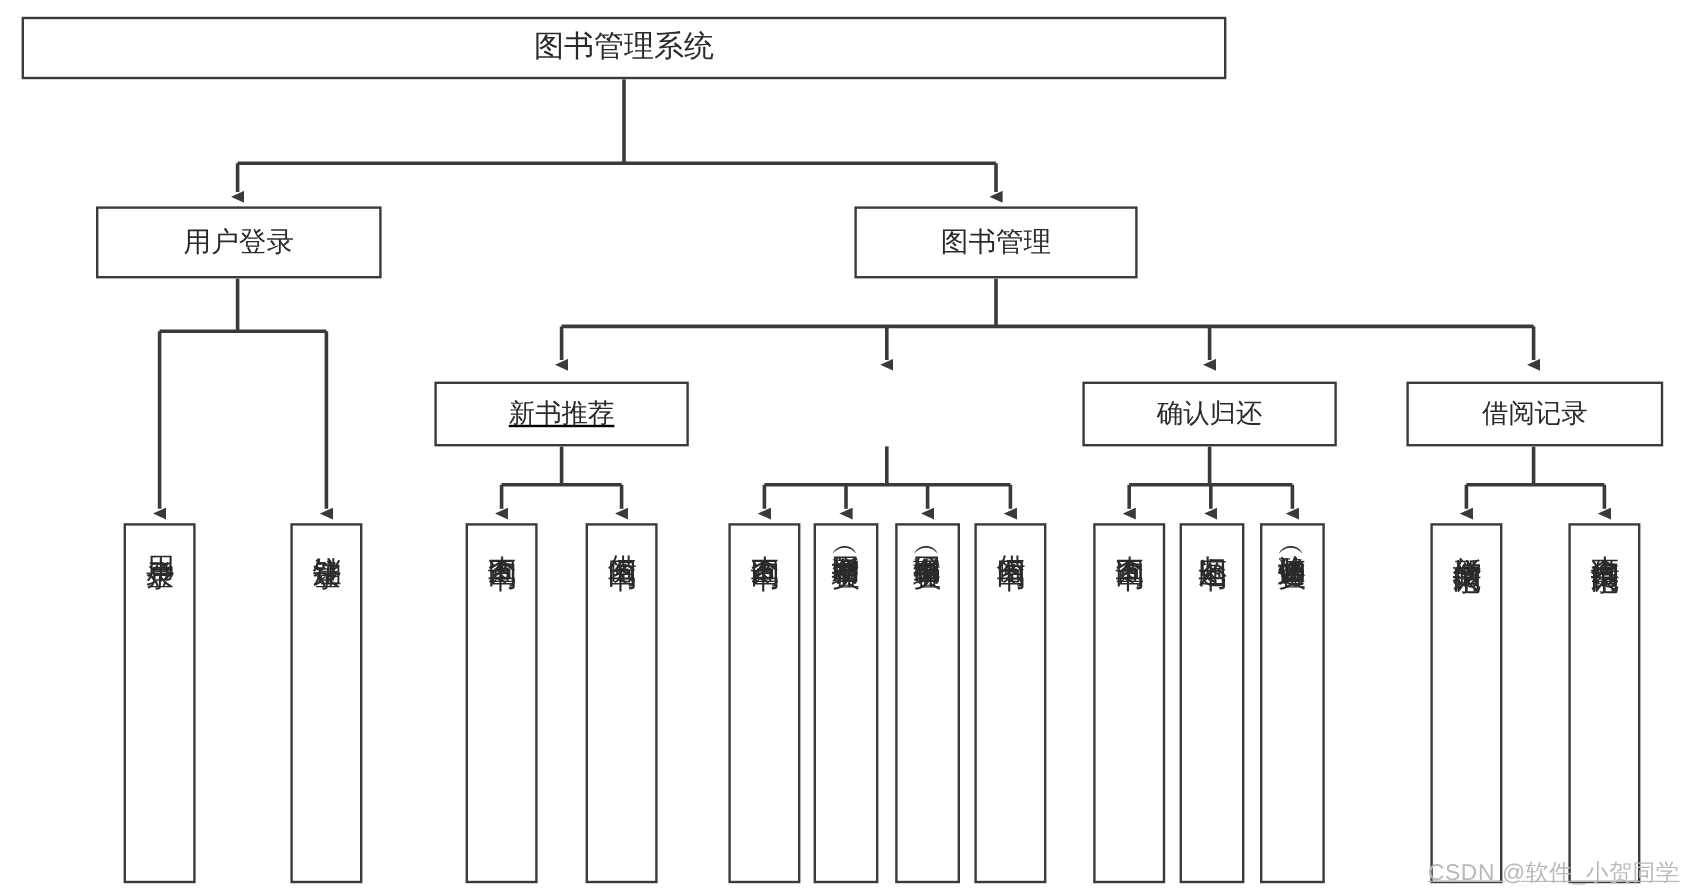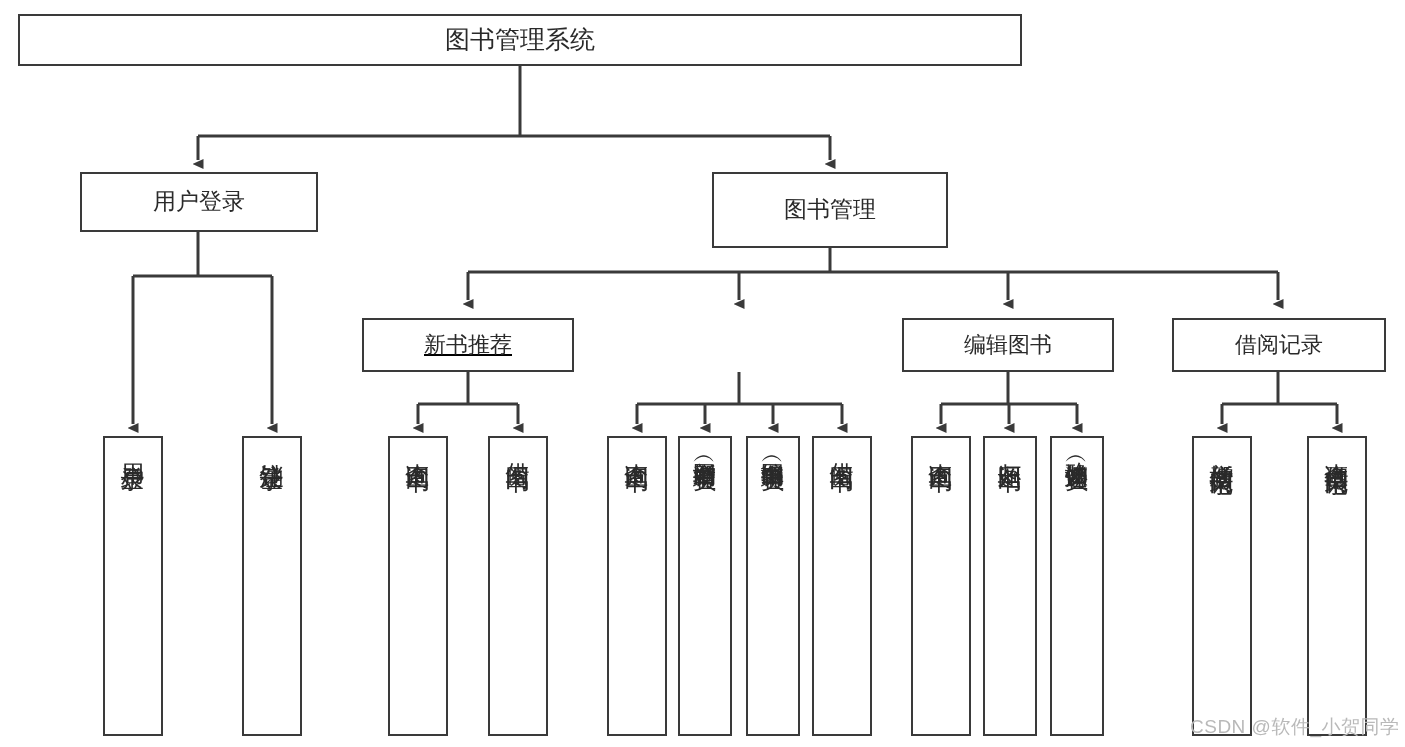--- a/index.html
+++ b/index.html
@@ -70,20 +70,21 @@
   .watermark {
     position: absolute;
     left: 1190px;
     top: 714px;
     font-size: 19px;
     color: #b9b9b9;
     letter-spacing: 0.5px;
     z-index: 6;
     white-space: nowrap;
     font-family: "Liberation Sans", "DejaVu Sans", sans-serif;
+    text-decoration: underline;
   }
 </style>
 </head>
 <body>
 
 <div id="diagram-root">
 
   <svg class="edges" viewBox="0 0 1405 747">
     <defs>
       <marker id="arrowhead" markerWidth="10" markerHeight="11" refX="1" refY="5.5" orient="auto" markerUnits="userSpaceOnUse">
@@ -136,29 +137,29 @@
     </g>
   </svg>
 
   <div class="node node-root" style="left:18px; top:14px; width:1004px; height:52px;">
     <span class="label">图书管理系统</span>
   </div>
 
   <div class="node node-l1" style="left:80px; top:172px; width:238px; height:60px;">
     <span class="label">用户登录</span>
   </div>
-  <div class="node node-l1" style="left:712px; top:172px; width:236px; height:76px;">
+  <div class="node node-l1" style="left:712px; top:172px; width:236px; height:60px;">
     <span class="label">图书管理</span>
   </div>
 
   <div class="node node-l2" style="left:362px; top:318px; width:212px; height:54px;text-decoration:underline;">
     <span class="label">新书推荐</span>
   </div>
   <div class="node node-l2" style="left:902px; top:318px; width:212px; height:54px;">
-    <span class="label">编辑图书</span>
+    <span class="label">确认归还</span>
   </div>
   <div class="node node-l2" style="left:1172px; top:318px; width:214px; height:54px;">
     <span class="label">借阅记录</span>
   </div>
 
   <div class="node node-leaf" style="left:103px; top:436px; width:60px; height:300px;">
     <span class="label">用户登录</span>
   </div>
   <div class="node node-leaf" style="left:242px; top:436px; width:60px; height:300px;">
     <span class="label">注销登录</span>

